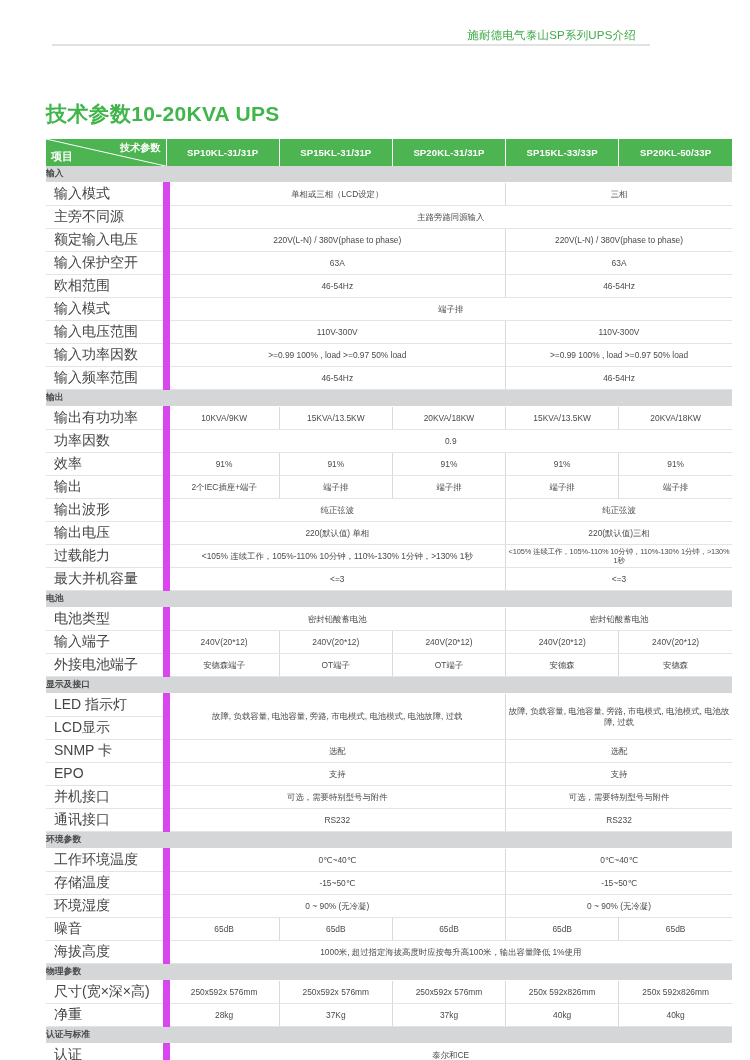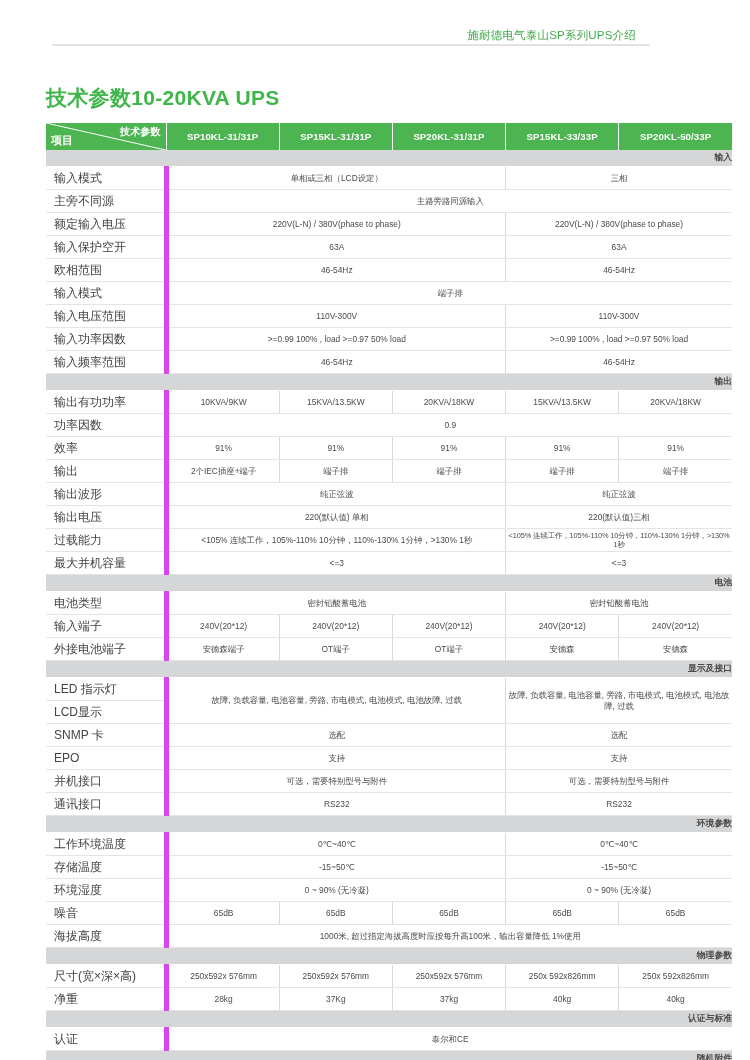--- a/index.html
+++ b/index.html
@@ -43,21 +43,21 @@
     position: absolute;
     left: 52px;
     right: 16px;
     bottom: 0;
     height: 2px;
     background: #e2e2e2;
   }
 
   
   .title-wrap {
-    padding: 40px 0 14px 46px;
+    padding: 56px 0 14px 46px;
   }
   .page-title {
     font-size: 21px;
     font-weight: bold;
     color: #3fb54a;
     letter-spacing: 0.3px;
     line-height: 1.1;
     margin: 0;
     white-space: nowrap;
   }
@@ -118,39 +118,39 @@
     color: #ffffff;
   }
 
   
   tr.section-row td {
     background: #d4d6d8;
     color: #4a4a4a;
     height: 16px;
     font-size: 8.8px;
     font-weight: bold;
-    text-align: right;
+    text-align: left;
     border-bottom: 1px solid #ffffff;
   }
 
   
   tr.data-row td {
     height: 20px;
     border-bottom: 1px solid #e3e4e6;
     text-align: center;
     color: #4a4a4a;
     line-height: 1.25;
     padding: 1px 2px;
     word-break: break-word;
   }
   tr.data-row td.label {
     text-align: left;
     padding-left: 8px;
-    border-right: 5px solid #d946ef;
-    font-size: 12px;
+    border-right: 7px solid #d946ef;
+    font-size: 14px;
     color: #444444;
   }
   tr.data-row td.val {
     font-size: 8.4px;
     border-right: 1px solid #d9dadc;
   }
   tr.data-row td.val.last { border-right: none; }
   tr.data-row td.tight { font-size: 7.4px; letter-spacing: -0.1px; }
 
   tr.data-row:last-child td { border-bottom: 1px solid #e3e4e6; }

